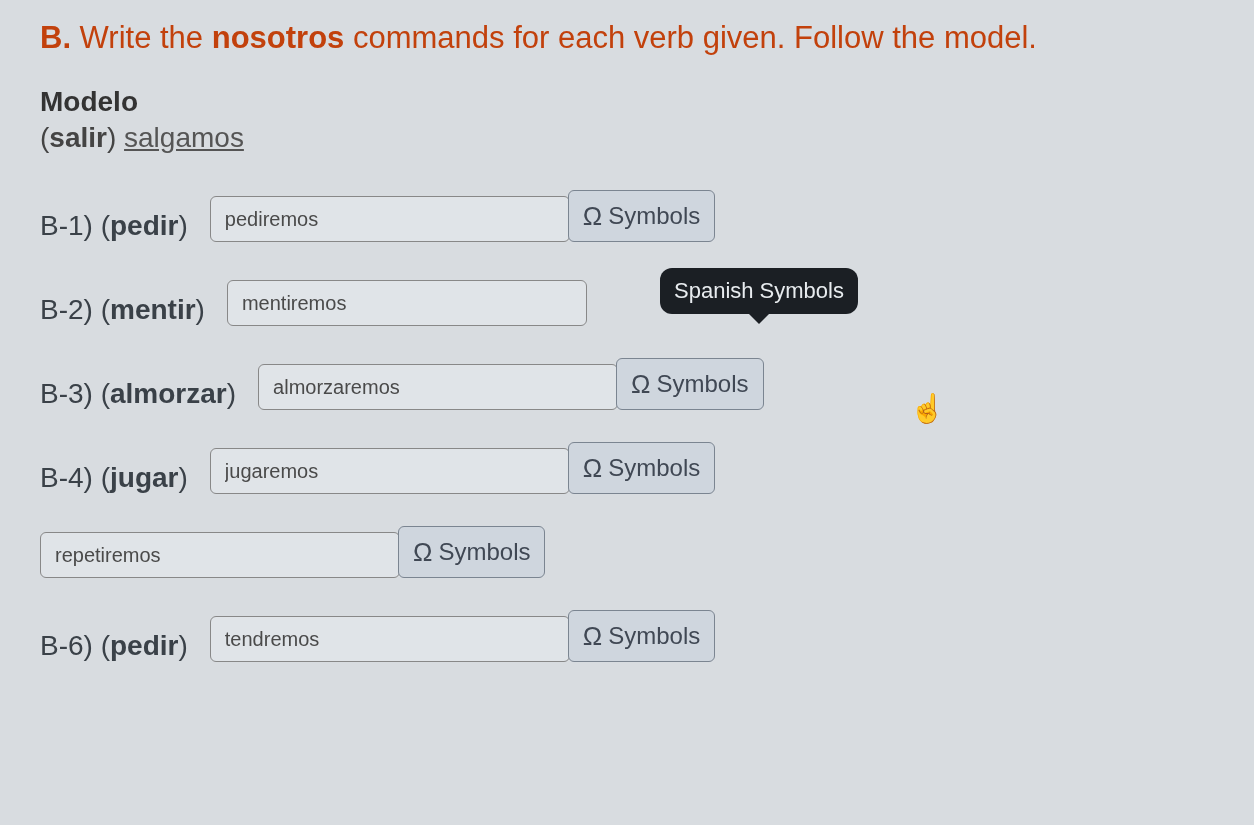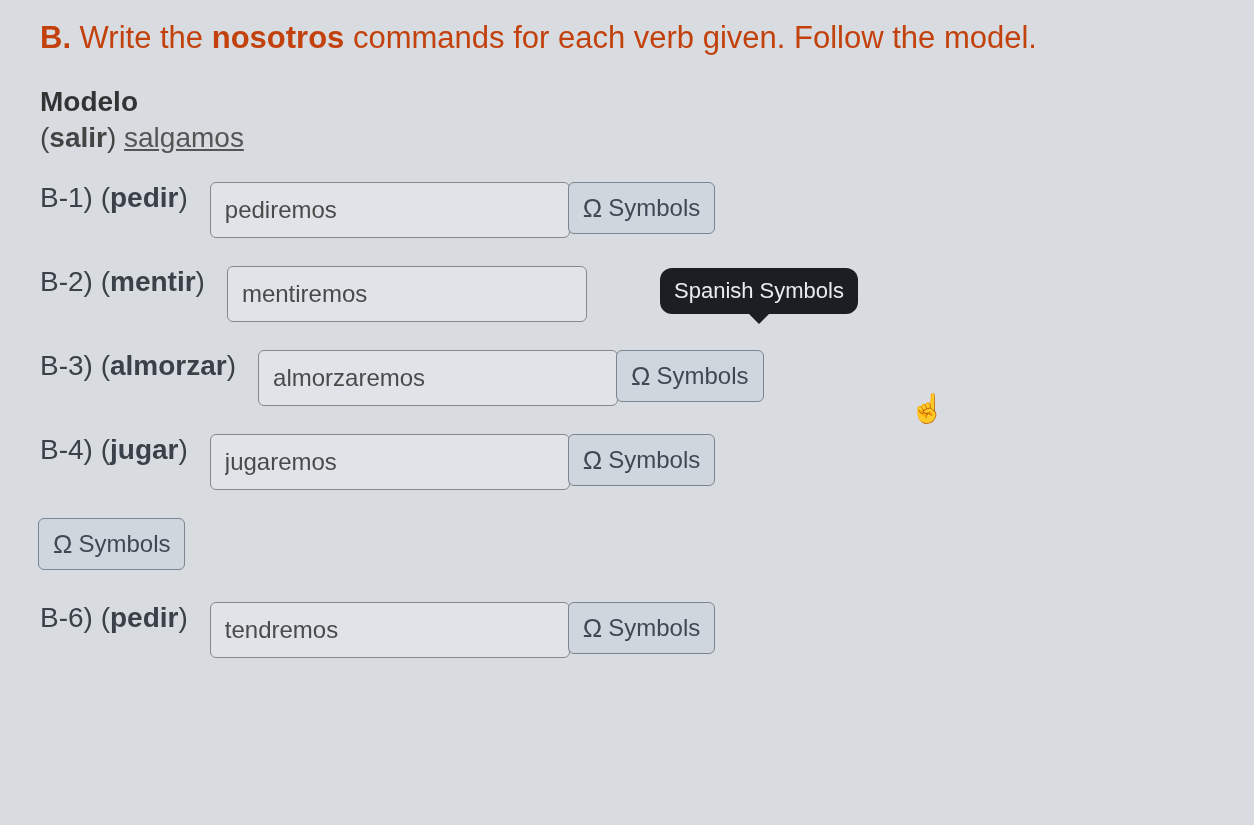--- a/index.html
+++ b/index.html
@@ -20,43 +20,43 @@
   }
   .instructions .part-label { font-weight: 700; }
   .instructions .bold-word { font-weight: 700; }
   .modelo-block { margin-bottom: 28px; margin-top: 13px; }
   .modelo-title { font-weight: 700; font-size: 28px; color: #333; margin-bottom: 4px; }
   .modelo-line { font-size: 28px; color: #444; }
   .modelo-line .verb { font-weight: 700; }
   .modelo-line .answer { text-decoration: underline; color: #555; }
   .row {
     display: flex;
-    align-items: flex-start;
+    align-items: flex-end;
     margin-bottom: 24px;
     position: relative;
     min-height: 60px;
   }
   .label {
     font-size: 28px;
     color: #3a4148;
     white-space: nowrap;
     margin-right: 22px;
   }
   .label .num { font-weight: 400; }
   .label .verb { font-weight: 700; }
   .text-input {
     font-family: inherit;
-    font-size: 24px;
+    font-size: 20px;
     color: #4a4a4a;
     border: 1px solid #888;
     border-radius: 6px;
     background: #e0e4e8;
     padding: 10px 14px;
     width: 360px;
-    height: 56px;
+    height: 46px;
   }
   .symbols-btn {
     display: inline-flex;
     align-items: center;
     gap: 6px;
     font-size: 24px;
     color: #404854;
     border: 1px solid #7b8591;
     border-radius: 6px;
     background: #cfd6de;
@@ -153,20 +153,21 @@
     (<span class="verb">jugar</span>)
   </div>
   <input class="text-input" value="jugaremos" style="">
   <div class="symbols-btn">
     <span class="omega-icon">Ω</span>
     <span>Symbols</span>
   </div>
 </div>
 
 <div class="row">
+  <input class="text-input" value="repetiremos" style="">
   <div class="symbols-btn">
     <span class="omega-icon">Ω</span>
     <span>Symbols</span>
   </div>
 </div>
 
 <div class="row">
   <div class="label">
     <span class="num">B-6)</span>
     (<span class="verb">pedir</span>)

